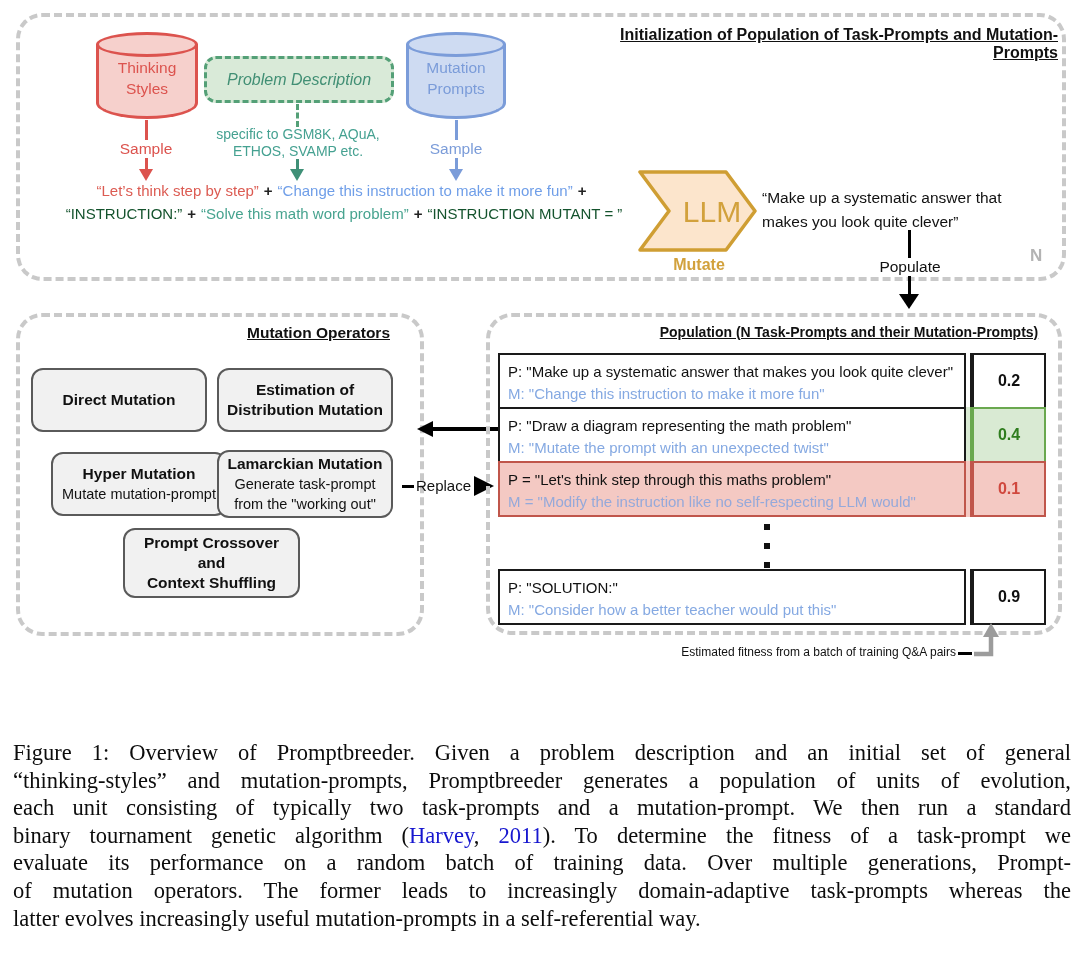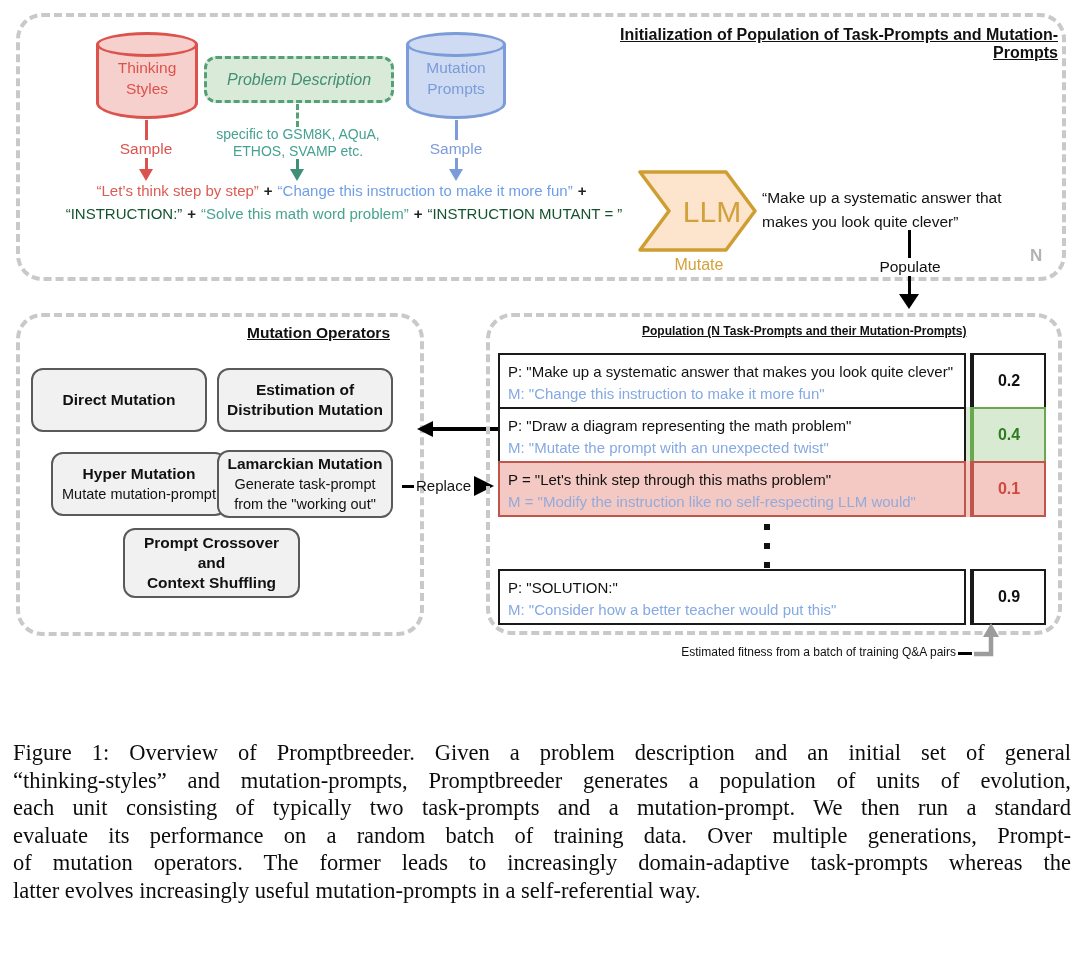--- a/index.html
+++ b/index.html
@@ -122,21 +122,21 @@
 
   <div class="abs concat" style="left:18px;top:179px;width:652px;">
     <div><span class="seg-red">“Let’s think step by step”</span><span class="plus">+</span><span class="seg-blue">“Change this instruction to make it more fun”</span><span class="plus">+</span></div>
     <div><span class="seg-purple">“INSTRUCTION:”</span><span class="plus">+</span><span class="seg-teal">“Solve this math word problem”</span><span class="plus">+</span><span class="seg-purple">“INSTRUCTION MUTANT = ”</span></div>
   </div>
 
   <svg class="abs" style="left:638px;top:168px;" width="122" height="86" viewBox="0 0 122 86">
     <polygon points="2,4 88,4 117,43 88,82 2,82 31,43" fill="#fce5cc" stroke="#cf9e33" stroke-width="3.5" stroke-linejoin="round"></polygon>
     <text x="74" y="54" text-anchor="middle" font-size="30" fill="#d2a13c" font-family="Liberation Sans, sans-serif">LLM</text>
   </svg>
-  <div class="abs" style="left:638px;top:256px;width:122px;text-align:center;color:#d2a13c;font-size:16px;">Mutate</div>
+  <div class="abs" style="left:638px;top:256px;width:122px;text-align:center;color:#d2a13c;font-size:16px;font-weight:bold;">Mutate</div>
 
   <div class="abs" style="left:762px;top:186px;width:306px;text-align:left;line-height:24px;font-size:15.5px;color:#111;">
     <div>“Make up a systematic answer that</div>
     <div>makes you look quite clever”</div>
   </div>
 
   <div class="abs vline" style="left:908px;top:230px;height:66px;background:#000;"></div>
   <div class="abs" style="left:899px;top:294px;width:0;height:0;border-left:10px solid transparent;border-right:10px solid transparent;border-top:15px solid #000;"></div>
   <div class="abs lbl-bg" style="left:868px;top:258px;width:84px;color:#111;font-size:15.5px;">Populate</div>
   <div class="abs" style="left:1030px;top:246px;color:#b3b3b3;font-weight:bold;font-size:17px;">N</div>
@@ -167,21 +167,21 @@
   </div>
 
   <div class="abs" style="left:430px;top:427px;width:68px;height:4px;background:#000;"></div>
   <div class="abs tri-left" style="left:417px;top:421px;"></div>
 
   <div class="abs" style="left:402px;top:485px;width:12px;height:3px;background:#000;"></div>
   <div class="abs" style="left:416px;top:477px;font-size:15px;color:#111;">Replace</div>
   <div class="abs tri-right" style="left:474px;top:476px;"></div>
 
   <div class="abs dashed-box" style="left:486px;top:313px;width:576px;height:322px;"></div>
-  <div class="abs panel-title" style="left:642px;top:324px;width:414px;text-align:left;font-size:12px;">Population (N Task-Prompts and their Mutation-Prompts)</div>
+  <div class="abs panel-title" style="left:642px;top:324px;width:414px;text-align:center;font-size:14px;">Population (N Task-Prompts and their Mutation-Prompts)</div>
 
   <div class="abs prow" style="left:498px;top:353px;width:548px;height:56px;">
     <div class="pmain">
       <div class="pline">P: "Make up a systematic answer that makes you look quite clever"</div>
       <div class="mline">M: "Change this instruction to make it more fun"</div>
     </div>
     <div class="pgap"></div>
     <div class="pfit">0.2</div>
   </div>
 
@@ -220,18 +220,19 @@
   <div class="abs" style="left:958px;top:652px;width:14px;height:3px;background:#000;"></div>
   <svg class="abs" style="left:972px;top:620px;" width="36" height="42" viewBox="0 0 36 42">
     <path d="M2 34 H19 V16" fill="none" stroke="#9c9c9c" stroke-width="4.5"></path>
     <polygon points="19,3 11,17 27,17" fill="#9c9c9c"></polygon>
   </svg>
 
   <div class="abs caption" style="left:13px;top:739px;width:1058px;">
     <div class="capline">Figure 1: Overview of Promptbreeder. Given a problem description and an initial set of general</div>
     <div class="capline">“thinking-styles” and mutation-prompts, Promptbreeder generates a population of units of evolution,</div>
     <div class="capline">each unit consisting of typically two task-prompts and a mutation-prompt. We then run a standard</div>
+    <div class="capline"><span>binary tournament genetic algorithm (</span><span class="cite">Harvey</span><span>, </span><span class="cite">2011</span><span>). To determine the fitness of a task-prompt we</span></div>
     <div class="capline">evaluate its performance on a random batch of training data. Over multiple generations, Prompt-</div>
     <div class="capline">of mutation operators. The former leads to increasingly domain-adaptive task-prompts whereas the</div>
     <div class="caplast">latter evolves increasingly useful mutation-prompts in a self-referential way.</div>
   </div>
 
 </div>
 
 </body></html>

